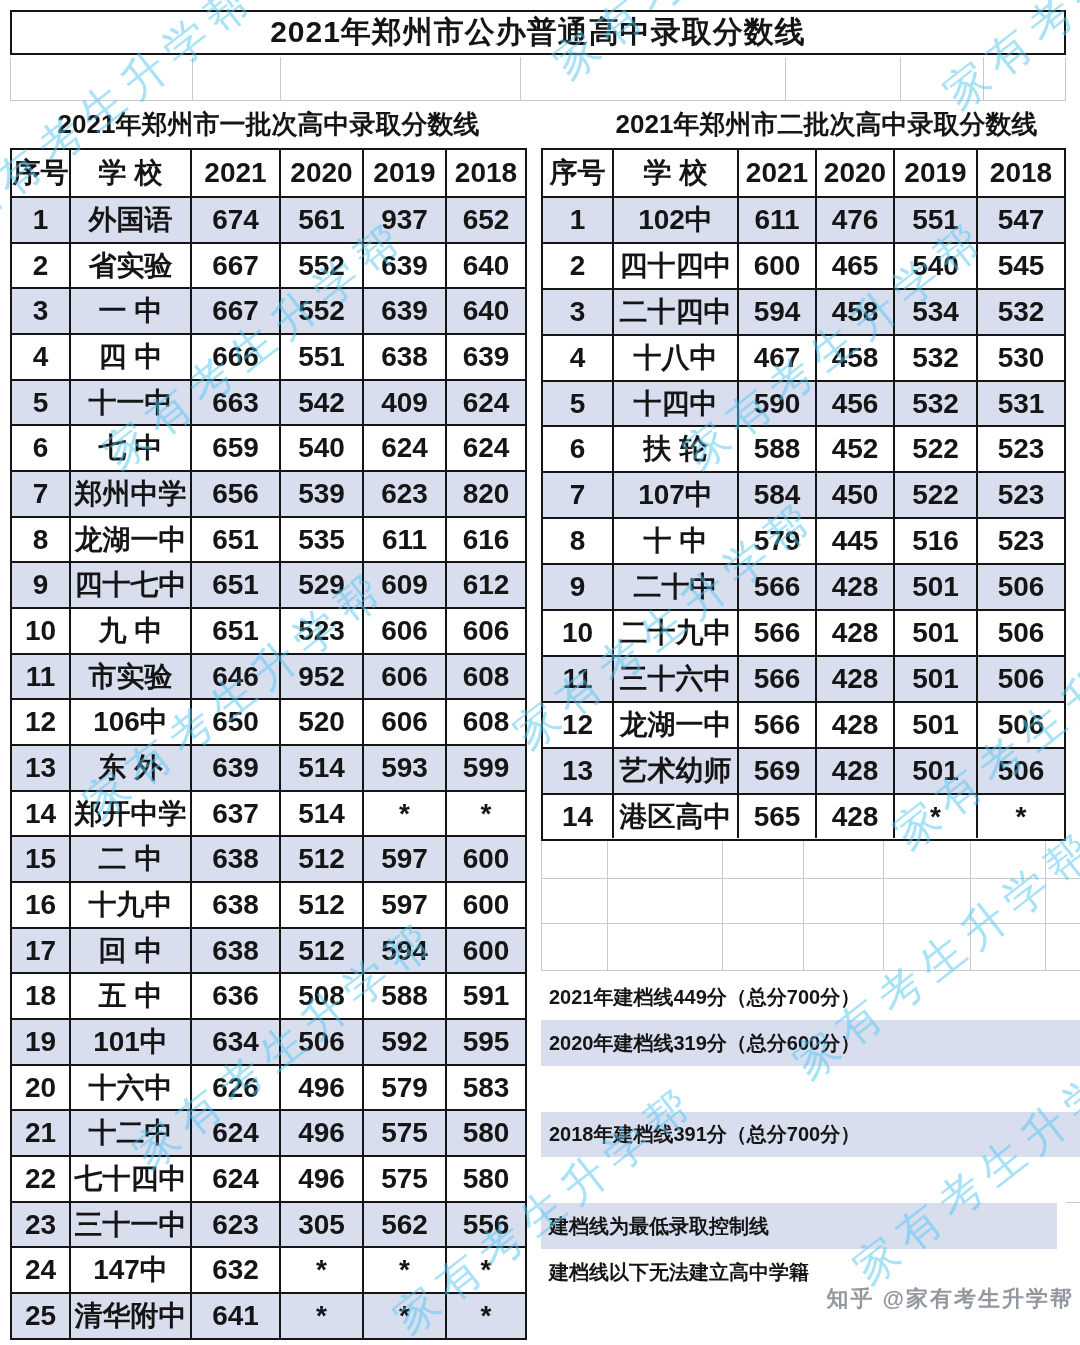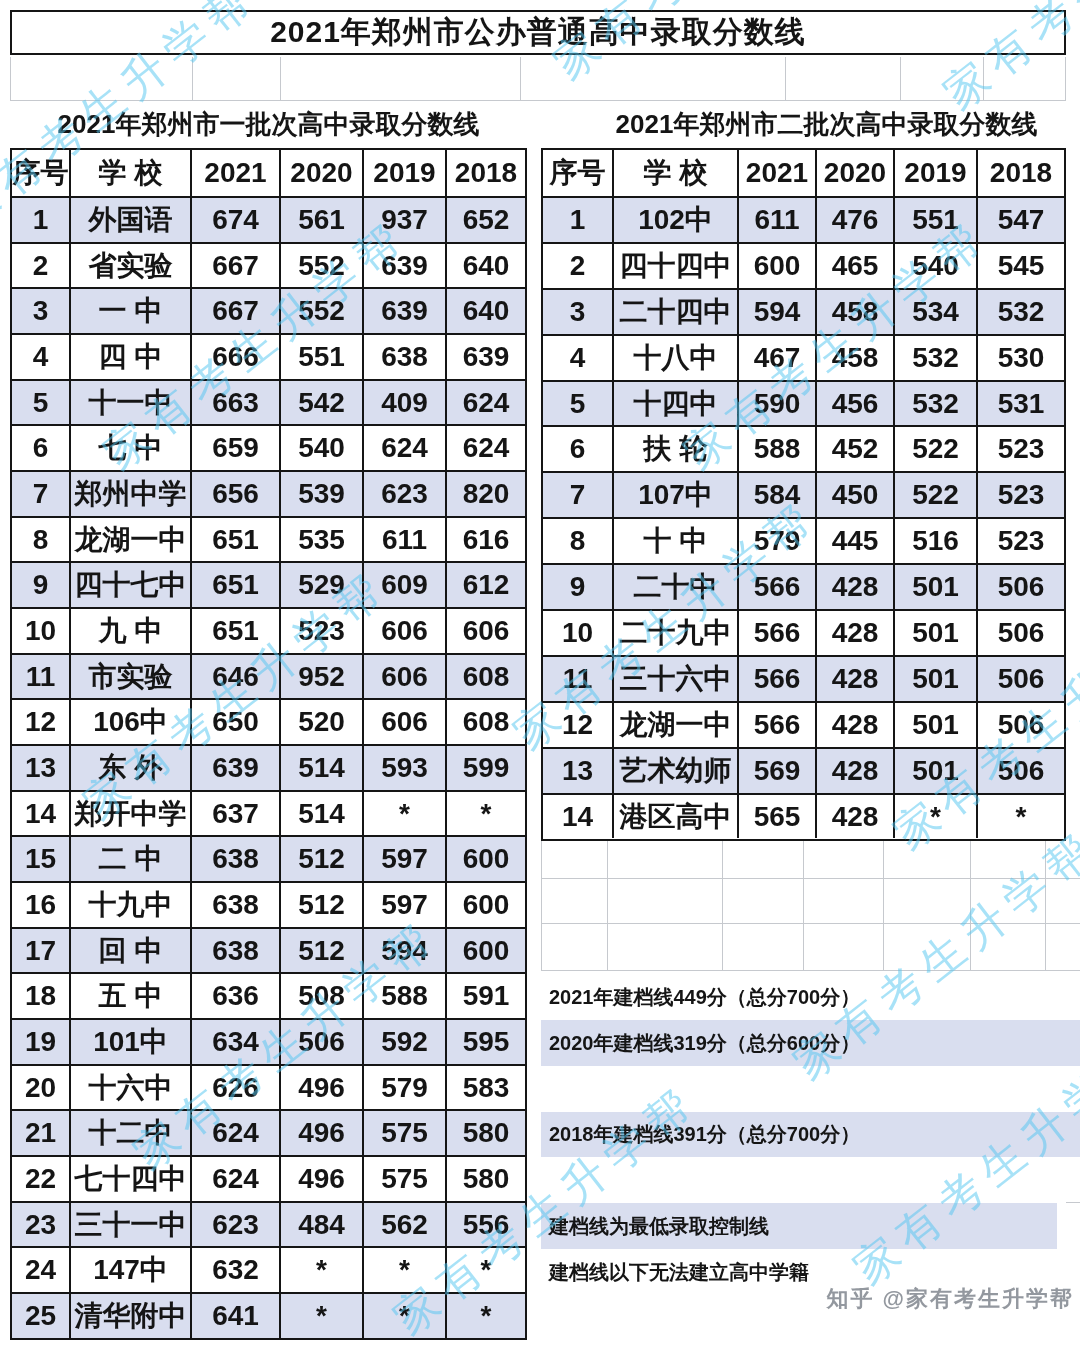--- a/index.html
+++ b/index.html
@@ -257,21 +257,21 @@
       <div class="cell c1">七十四中</div>
       <div class="cell c2">624</div>
       <div class="cell c3">496</div>
       <div class="cell c4">575</div>
       <div class="cell c5">580</div>
     </div>
     <div class="trow stripe">
       <div class="cell c0">23</div>
       <div class="cell c1">三十一中</div>
       <div class="cell c2">623</div>
-      <div class="cell c3">484</div>
+      <div class="cell c3">305</div>
       <div class="cell c4">562</div>
       <div class="cell c5">556</div>
     </div>
     <div class="trow">
       <div class="cell c0">24</div>
       <div class="cell c1">147中</div>
       <div class="cell c2">632</div>
       <div class="cell c3">*</div>
       <div class="cell c4">*</div>
       <div class="cell c5">*</div>

